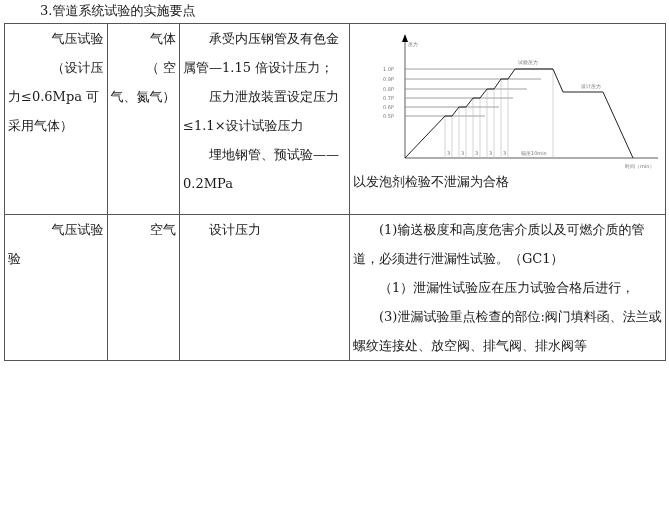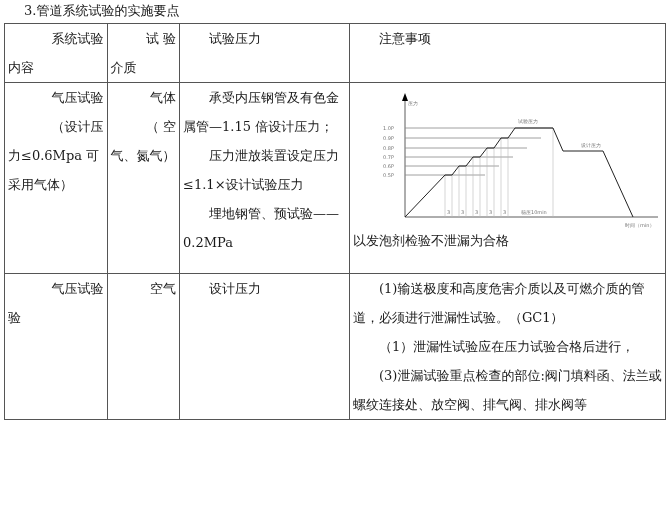--- a/index.html
+++ b/index.html
@@ -1,18 +1,18 @@
 <!DOCTYPE html>
 <html><head>
 <meta charset="utf-8">
 <style>
   html, body { margin:0; padding:0; background:#ffffff; }
   body { width:669px; height:522px; position:relative; overflow:hidden;
          font-family:"DejaVu Serif", "Liberation Serif", serif; color:#1a1a1a; font-size:13px; }
-  .heading { position:absolute; left:24px; top:2px; font-size:13px; line-height:18px; }
+  .heading { position:absolute; left:40px; top:2px; font-size:13px; line-height:18px; }
   table.main { position:absolute; left:4px; top:23px; width:662px; border-collapse:collapse; table-layout:fixed; }
   table.main td { border:1px solid #555; vertical-align:top; padding:0 3px; line-height:29px; font-size:13px; }
   .c1 { width:99px; } .c2 { width:70px; } .c3 { width:164px; } .c4 { width:305px; }
   .ind { text-indent:2em; }
   .hdr td { height:55px; }
   .chart-wrap { position:relative; width:305px; height:140px; margin-top:6px; }
   .chart-wrap svg { position:absolute; left:0; top:0; }
   .chart-caption { line-height:24px; }
   p { margin:0; }
 </style>
@@ -22,36 +22,20 @@
 <div class="heading">3.管道系统试验的实施要点</div>
 
 <table class="main">
   <colgroup>
       <col class="c1">
       <col class="c2">
       <col class="c3">
       <col class="c4">
     </colgroup>
   <tbody>
-      <tr class="hdr">
-    <td>
-      <p style="text-align:right">系统试验</p>
-      <p>内容</p>
-    </td>
-    <td>
-      <p style="text-align:right">试 验</p>
-      <p>介质</p>
-    </td>
-    <td>
-          <p class="ind">试验压力</p>
-        </td>
-    <td>
-          <p class="ind">注意事项</p>
-        </td>
-  </tr>
 
 
   <tr>
     <td style="height:190px">
       <p style="text-align:right">气压试验</p>
       <p style="text-align:right">（设计压</p>
       <p>力≤0.6Mpa 可</p>
       <p>采用气体）</p>
     </td>
     <td>

